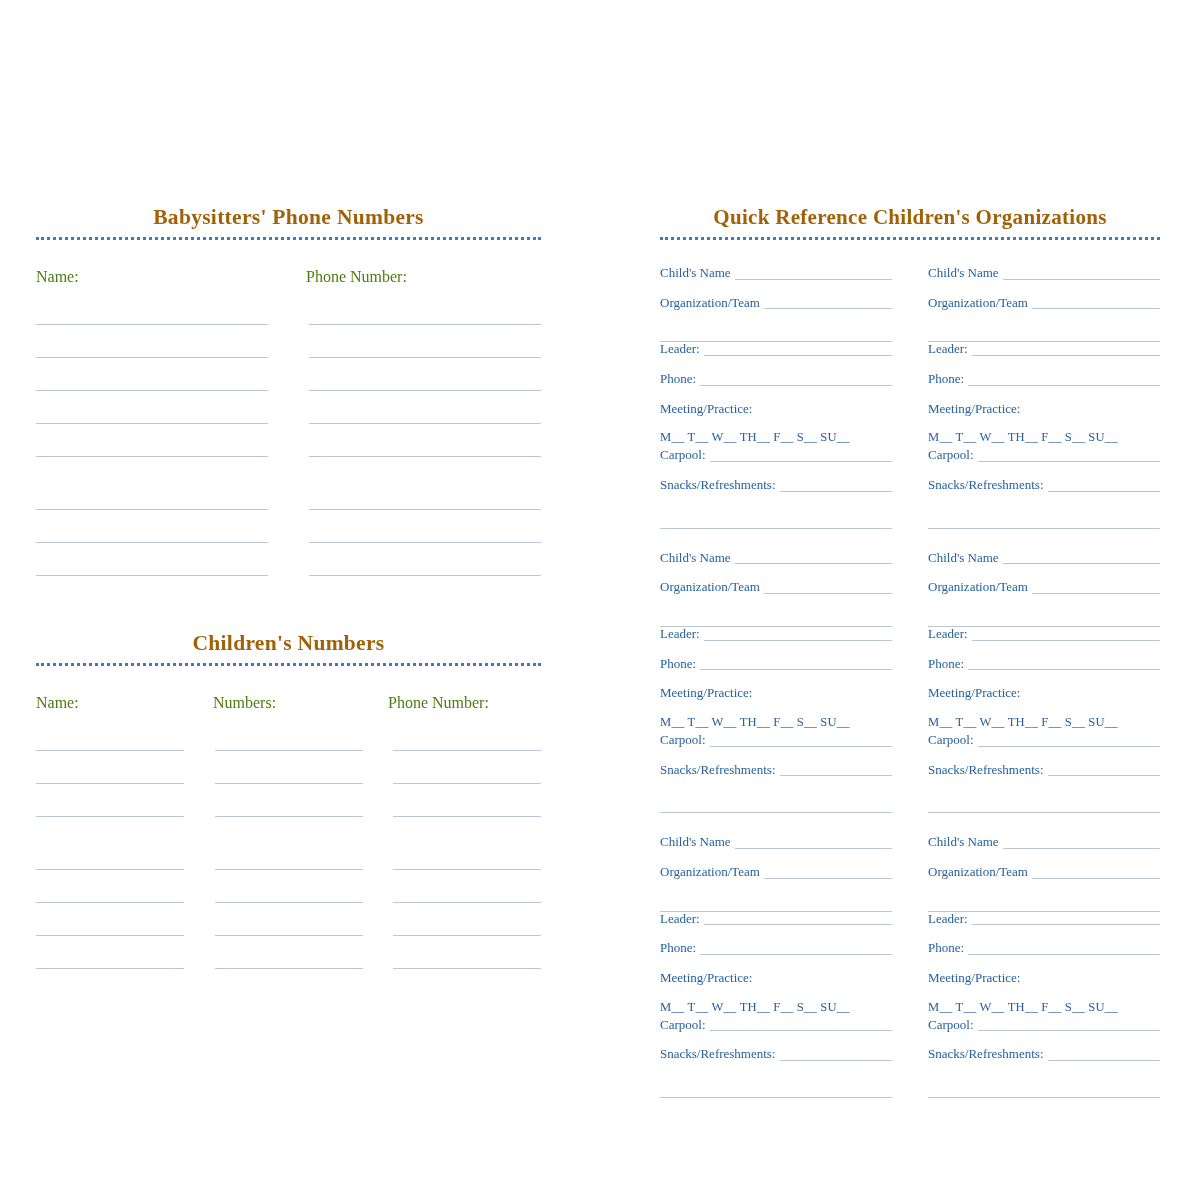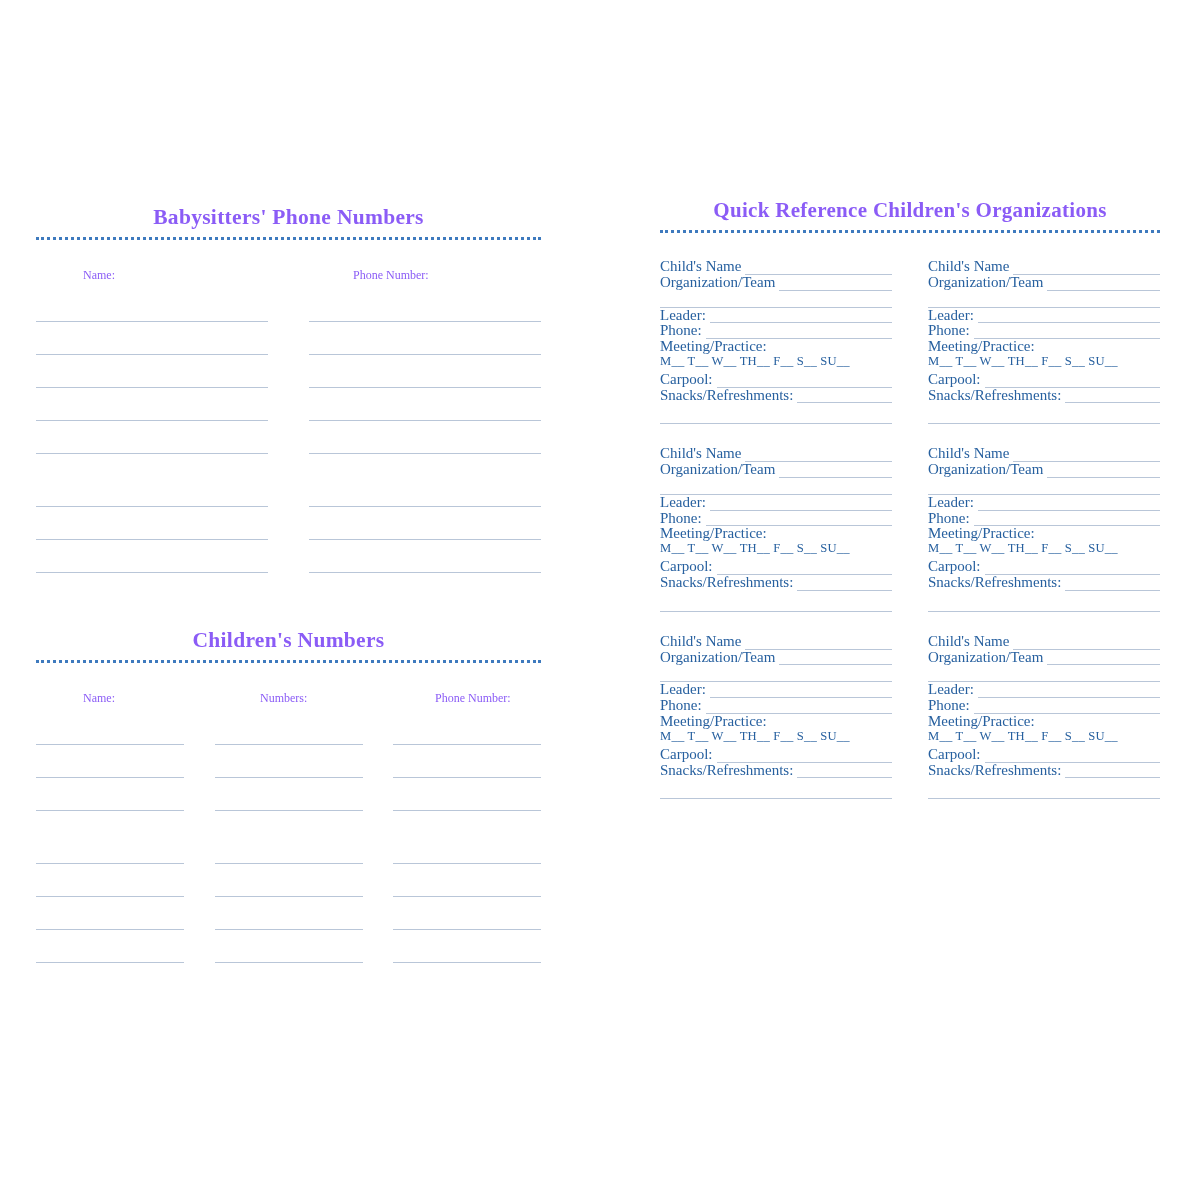--- a/index.html
+++ b/index.html
@@ -16,47 +16,46 @@
   }
 
   
   .left-page {
     position: absolute;
     left: 36px; top: 205px;
     width: 505px;
   }
   .right-page {
     position: absolute;
-    left: 660px; top: 198px;
+    left: 660px; top: 205px;
     width: 500px;
   }
 
   .section-title {
     text-align: center;
-    color: #8b5cf6;
+    color: #a16207;
     font-family: "Liberation Serif", serif;
     font-weight: bold;
     letter-spacing: .3px;
   }
   .title-lg { font-size: 21.5px; }
   .title-rt { font-size: 21px; }
 
   .dotted-rule {
     margin-top: 7px;
     height: 3px;
     border-top: 3px dotted #2a6cb8;
     opacity: .9;
   }
 
   .col-headers {
     display: flex;
     margin-top: 28px;
-    color: #8b5cf6;
-    font-size: 12px;
-    margin-left: 47px;
+    color: #4d7c0f;
+    font-size: 16px;
   }
   .col-headers span { display: block; }
 
   .lines-wrap { margin-top: 6px; }
   .blank-line {
     border-bottom: 1.3px solid #b9c6d8;
     height: 33px;
   }
 
   
@@ -75,23 +74,23 @@
     grid-template-columns: 232px 232px;
     column-gap: 36px;
     row-gap: 22px;
   }
   .card { width: 232px; }
 
   .field {
     display: flex;
     align-items: flex-end;
     color: #27609f;
-    font-size: 15px;
+    font-size: 13px;
     line-height: 1.05;
-    margin-bottom: 0;
+    margin-bottom: 16px;
     white-space: nowrap;
   }
   .field .label { padding-right: 4px; }
   .field .fill {
     flex: 1 1 auto;
     border-bottom: 1.1px solid #b9c6d8;
     height: 13px;
   }
   .field.days {
     letter-spacing: .2px;

